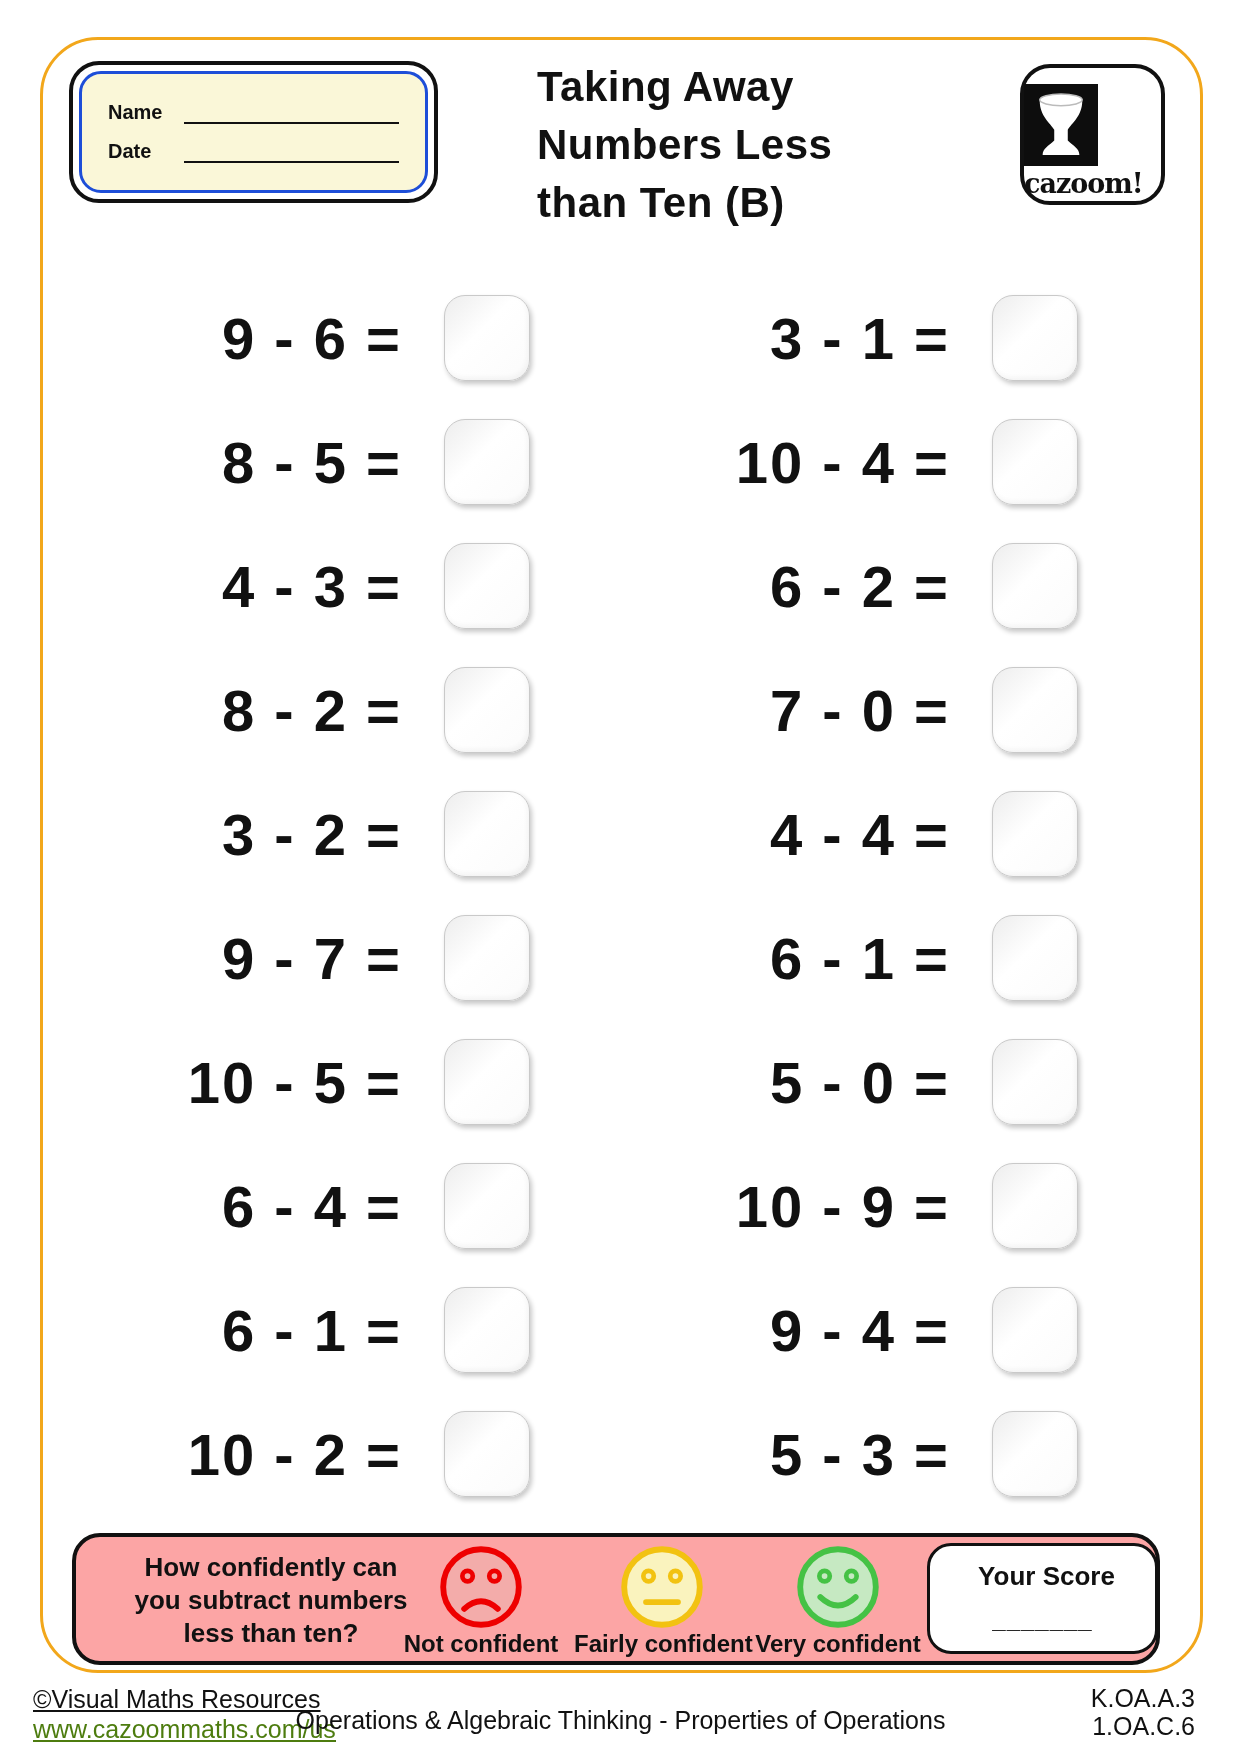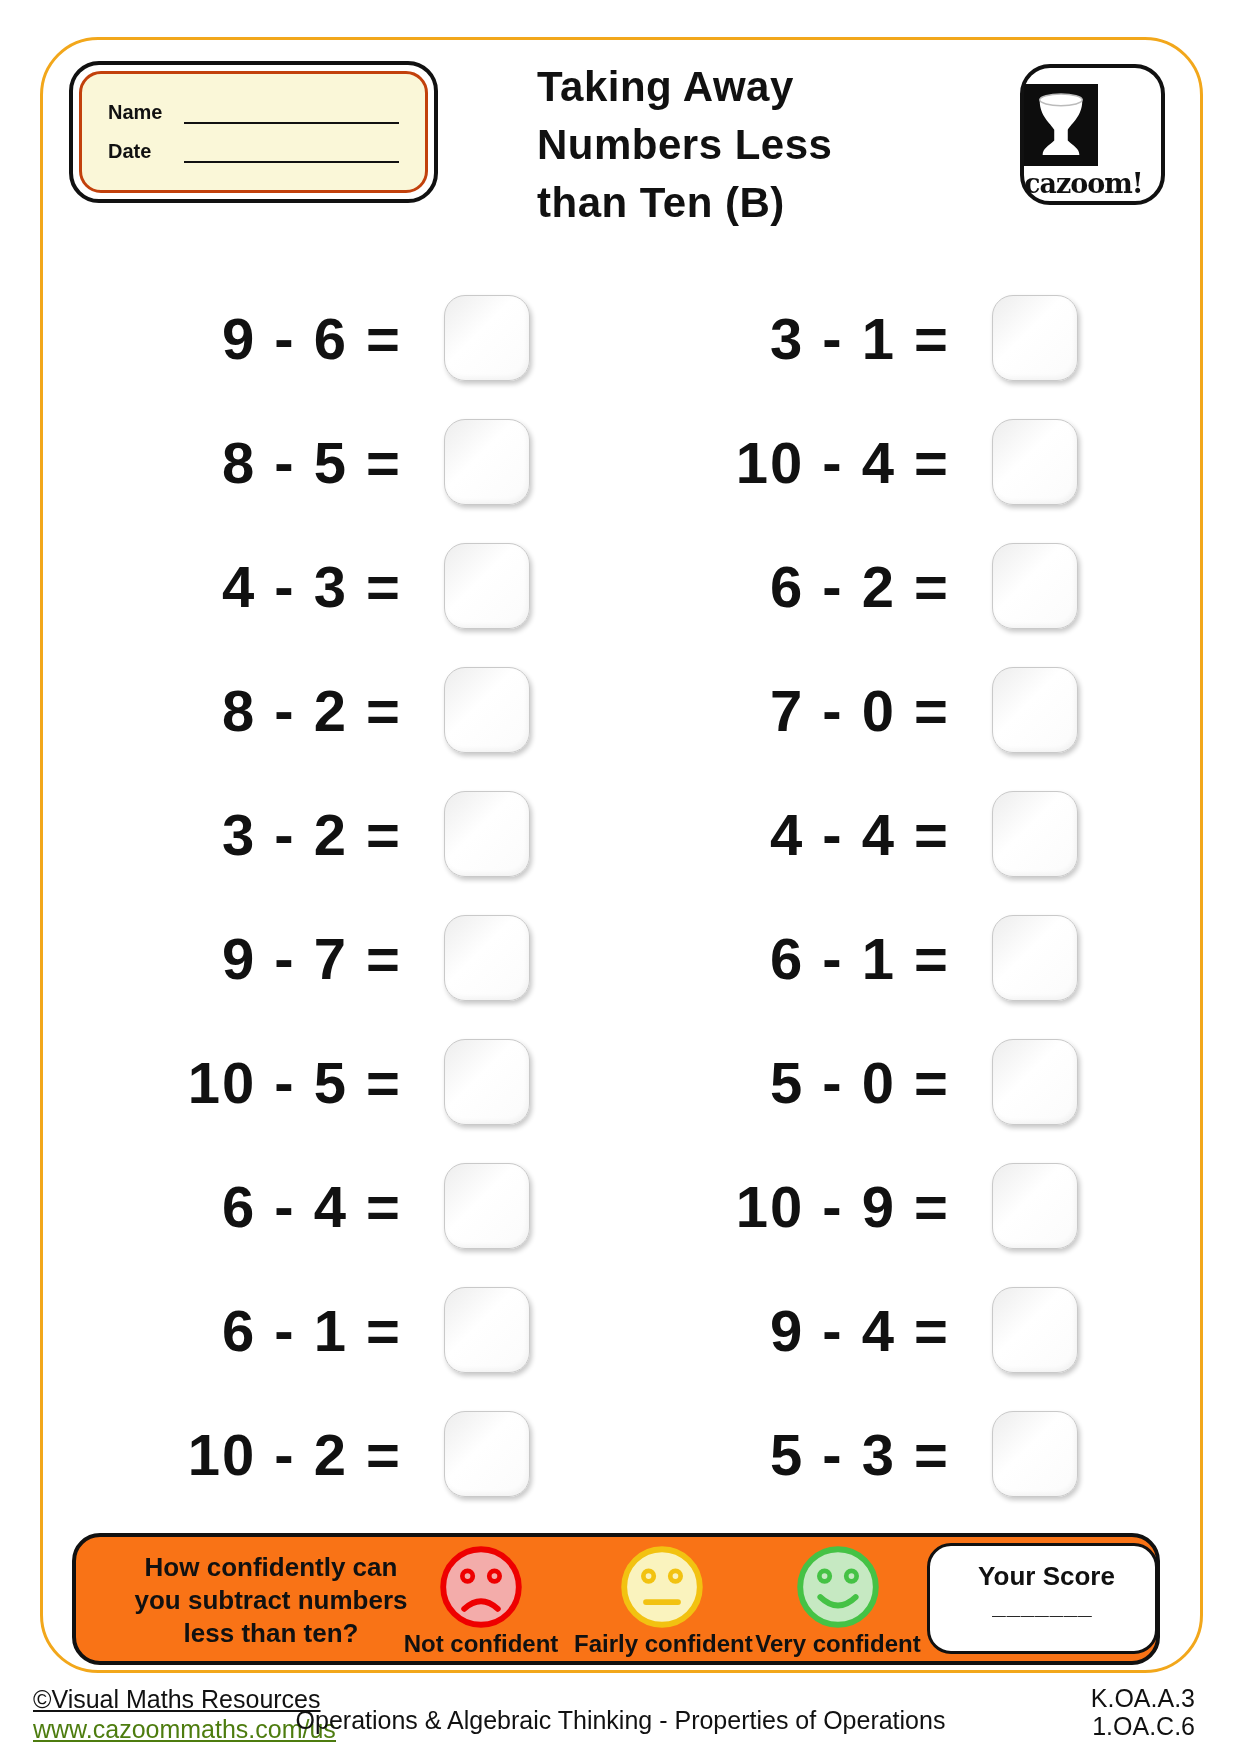--- a/index.html
+++ b/index.html
@@ -6,21 +6,21 @@
   .page{position:relative;width:1241px;height:1754px;background:#ffffff;
         font-family:"Liberation Sans",sans-serif;color:#111;overflow:hidden;}
 
   
   .page-border{position:absolute;left:40px;top:37px;width:1157px;height:1630px;
         border:3px solid #F2A71B;border-radius:58px;}
 
   
   .namebox-outer{position:absolute;left:69px;top:61px;width:369px;height:142px;
         border:4px solid #111;border-radius:30px;background:#fff;box-sizing:border-box;padding:6px;}
-  .namebox-inner{width:100%;height:100%;box-sizing:border-box;border:3px solid #c2410c;
+  .namebox-inner{width:100%;height:100%;box-sizing:border-box;border:3px solid #1d4ed8;
         border-radius:22px;background:#FAF7D8;display:flex;flex-direction:column;
         justify-content:center;gap:16px;padding:0 26px;}
   .nd-row{display:flex;align-items:flex-end;}
   .nd-label{font-weight:bold;font-size:20px;width:70px;flex:none;}
   .nd-line{flex:1;border-bottom:2.5px solid #111;height:20px;margin-left:6px;}
 
   
   .title{position:absolute;left:537px;top:58px;font-size:42px;line-height:58px;
         font-weight:bold;letter-spacing:0.5px;}
   .title span{display:block;}
@@ -40,33 +40,33 @@
   .col-right{left:600px;width:478px;}
   .prob-row{height:124px;display:flex;align-items:center;justify-content:flex-end;}
   .eq{font-size:58px;font-weight:bold;letter-spacing:2px;white-space:nowrap;}
   .answer-box{flex:none;width:86px;height:86px;margin-left:42px;box-sizing:border-box;
         border:1.5px solid #c9c9c9;border-radius:21px;
         background:linear-gradient(135deg,#ededed 0%,#ffffff 42%,#fbfbfb 100%);
         box-shadow:2px 3px 5px rgba(0,0,0,0.22), inset -2px -3px 5px rgba(0,0,0,0.04);}
 
   
   .conf-bar{position:absolute;left:72px;top:1533px;width:1088px;height:132px;box-sizing:border-box;
-        border:4px solid #111;border-radius:28px;background:#f97316;}
+        border:4px solid #111;border-radius:28px;background:#fca5a5;}
   .conf-question{position:absolute;left:28px;top:14px;width:334px;text-align:center;
         font-weight:bold;font-size:26px;line-height:33px;}
   .conf-question span{display:block;}
   .face-opt{position:absolute;top:8px;width:176px;text-align:center;}
   .face-opt .face{width:84px;height:84px;display:block;margin:0 auto;}
   .face-label{font-weight:bold;font-size:24px;margin-top:1px;white-space:nowrap;}
   .opt-0{left:317px;} .opt-1{left:498px;} .opt-2{left:674px;}
 
   .score-box{position:absolute;left:851px;top:6px;width:231px;height:111px;box-sizing:border-box;
         border:3.5px solid #111;border-radius:24px;background:#fff;text-align:center;}
   .score-title{font-weight:bold;font-size:26px;margin-top:15px;padding-left:8px;}
-  .score-blank{font-weight:bold;font-size:24px;letter-spacing:1px;}
+  .score-blank{font-weight:bold;font-size:24px;margin-top:14px;letter-spacing:1px;}
 
   
   .footer-left{position:absolute;left:33px;top:1684px;font-size:25px;line-height:30px;text-decoration:underline;}
   .footer-link{color:#4d7c0f;text-decoration:underline;cursor:pointer;}
   .footer-center{position:absolute;left:0;top:1706px;width:100%;text-align:center;font-size:25px;}
   .footer-right{position:absolute;right:46px;top:1684px;font-size:25px;line-height:28px;text-align:right;}
 </style>
 </head>
 <body>
 

